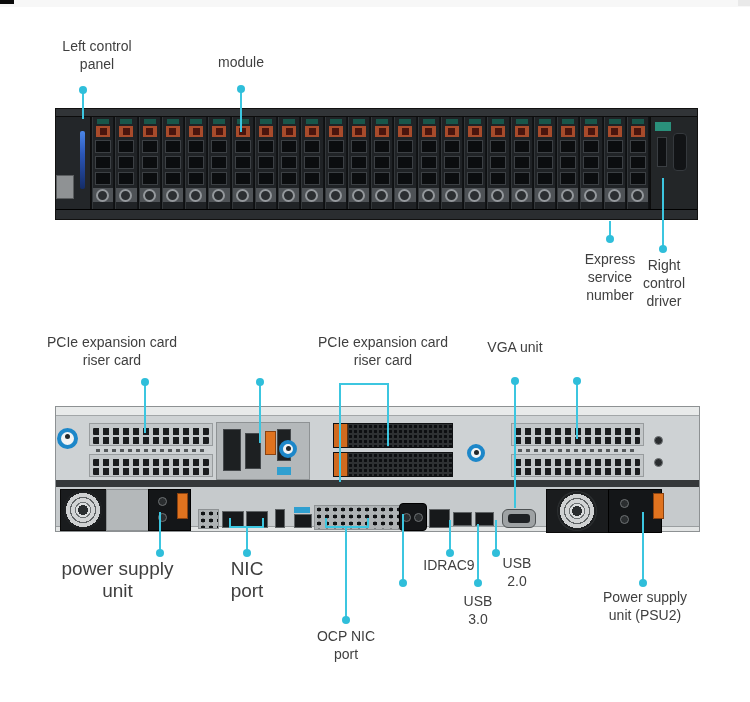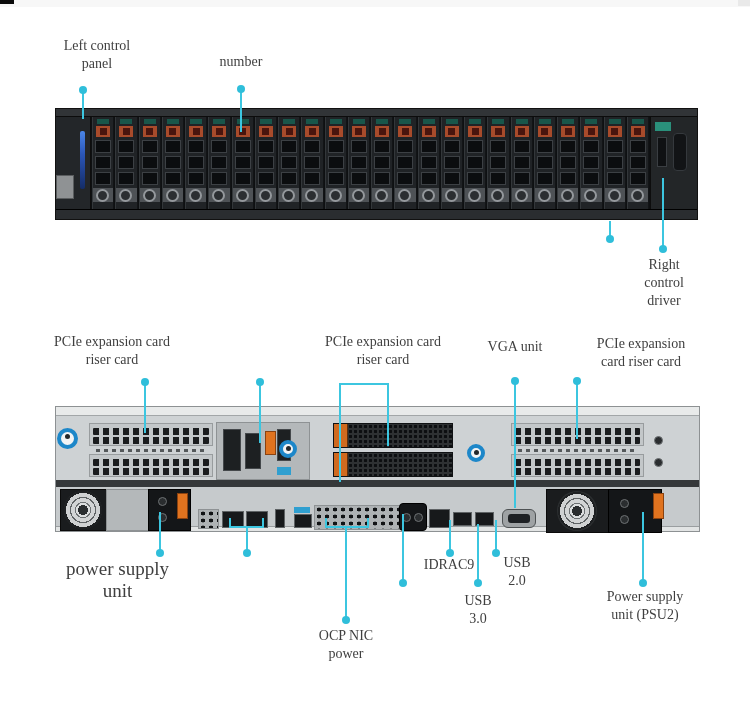--- a/index.html
+++ b/index.html
@@ -1,17 +1,17 @@
 <!DOCTYPE html>
 <html><head>
 <meta charset="utf-8">
 <style>
   html,body{margin:0;padding:0;background:#ffffff;}
   .canvas{position:relative;width:750px;height:702px;background:#ffffff;overflow:hidden;
-          font-family:Liberation Serif, serif;}
+          font-family:Liberation Sans, sans-serif;}
   
   .top-strip{position:absolute;left:0;top:0;width:750px;height:7px;background:#f7f7f7;}
   .tl-mark{position:absolute;left:0;top:0;width:14px;height:4px;background:#0a0a0a;}
   .tr-mark{position:absolute;right:0;top:0;width:12px;height:6px;background:#e9e9e9;}
 
   
   .co-line{position:absolute;width:2px;background:#3cc6e0;z-index:60;}
   .co-hline{position:absolute;height:2px;background:#3cc6e0;z-index:60;}
   .co-dot{position:absolute;width:8px;height:8px;border-radius:50%;background:#2fbeda;z-index:61;}
   .co-label{position:absolute;color:#3f3f3f;font-size:14px;line-height:1.3;text-align:center;
@@ -490,26 +490,29 @@
       <div class="orange-tab" style="left:597px;top:6px;width:9px;height:24px;"></div>
     </div>
     <div class="rear-footer"></div>
   </div>
 
   <div class="co-label" style="left:37px;top:37px;width:120px;">Left control
 panel</div>
   <div class="co-dot" style="left:79px;top:86px;"></div>
   <div class="co-line" style="left:82px;top:93px;height:26px;"></div>
 
-  <div class="co-label" style="left:216px;top:53px;width:50px;">number</div>
+  <div class="co-label" style="left:216px;top:53px;width:50px;">module</div>
   <div class="co-dot" style="left:237px;top:85px;"></div>
   <div class="co-line" style="left:240px;top:92px;height:40px;"></div>
 
   <div class="co-line" style="left:609px;top:221px;height:15px;"></div>
   <div class="co-dot" style="left:606px;top:235px;"></div>
+  <div class="co-label" style="left:560px;top:250px;width:100px;">Express
+service
+number</div>
 
   <div class="co-line" style="left:662px;top:178px;height:68px;"></div>
   <div class="co-dot" style="left:659px;top:245px;"></div>
   <div class="co-label" style="left:618px;top:256px;width:92px;">Right
 control
 driver</div>
 
   <div class="co-label" style="left:32px;top:333px;width:160px;">PCIe expansion card
 riser card</div>
   <div class="co-dot" style="left:141px;top:378px;"></div>
@@ -521,43 +524,43 @@
   <div class="co-label" style="left:303px;top:333px;width:160px;">PCIe expansion card
 riser card</div>
   <div class="co-hline" style="left:339px;top:383px;width:50px;"></div>
   <div class="co-line" style="left:339px;top:383px;height:99px;"></div>
   <div class="co-line" style="left:387px;top:383px;height:63px;"></div>
 
   <div class="co-label" style="left:473px;top:338px;width:84px;">VGA unit</div>
   <div class="co-dot" style="left:511px;top:377px;"></div>
   <div class="co-line" style="left:514px;top:384px;height:124px;"></div>
 
-  <div class="co-label" style="left:571px;top:335px;width:140px;">PCIe expansion
-card riser card</div>
   <div class="co-dot" style="left:573px;top:377px;"></div>
   <div class="co-line" style="left:576px;top:384px;height:55px;"></div>
 
   <div class="co-line" style="left:159px;top:512px;height:38px;"></div>
   <div class="co-dot" style="left:156px;top:549px;"></div>
   <div class="co-label lg" style="left:35px;top:558px;width:165px;">power supply
 unit</div>
 
   <div class="co-line" style="left:229px;top:518px;height:10px;"></div>
   <div class="co-line" style="left:262px;top:518px;height:10px;"></div>
   <div class="co-hline" style="left:229px;top:526px;width:35px;"></div>
   <div class="co-line" style="left:246px;top:526px;height:24px;"></div>
   <div class="co-dot" style="left:243px;top:549px;"></div>
+  <div class="co-label lg" style="left:207px;top:558px;width:80px;">NIC
+port</div>
 
   <div class="co-line" style="left:325px;top:518px;height:10px;"></div>
   <div class="co-line" style="left:367px;top:518px;height:10px;"></div>
   <div class="co-hline" style="left:325px;top:526px;width:44px;"></div>
   <div class="co-line" style="left:345px;top:526px;height:92px;"></div>
   <div class="co-dot" style="left:342px;top:616px;"></div>
   <div class="co-label" style="left:296px;top:627px;width:100px;">OCP NIC
-power</div>
+port</div>
 
   <div class="co-line" style="left:402px;top:514px;height:66px;"></div>
   <div class="co-dot" style="left:399px;top:579px;"></div>
 
   <div class="co-line" style="left:449px;top:520px;height:30px;"></div>
   <div class="co-dot" style="left:446px;top:549px;"></div>
   <div class="co-label" style="left:413px;top:556px;width:72px;">IDRAC9</div>
 
   <div class="co-line" style="left:477px;top:524px;height:56px;"></div>
   <div class="co-dot" style="left:474px;top:579px;"></div>

